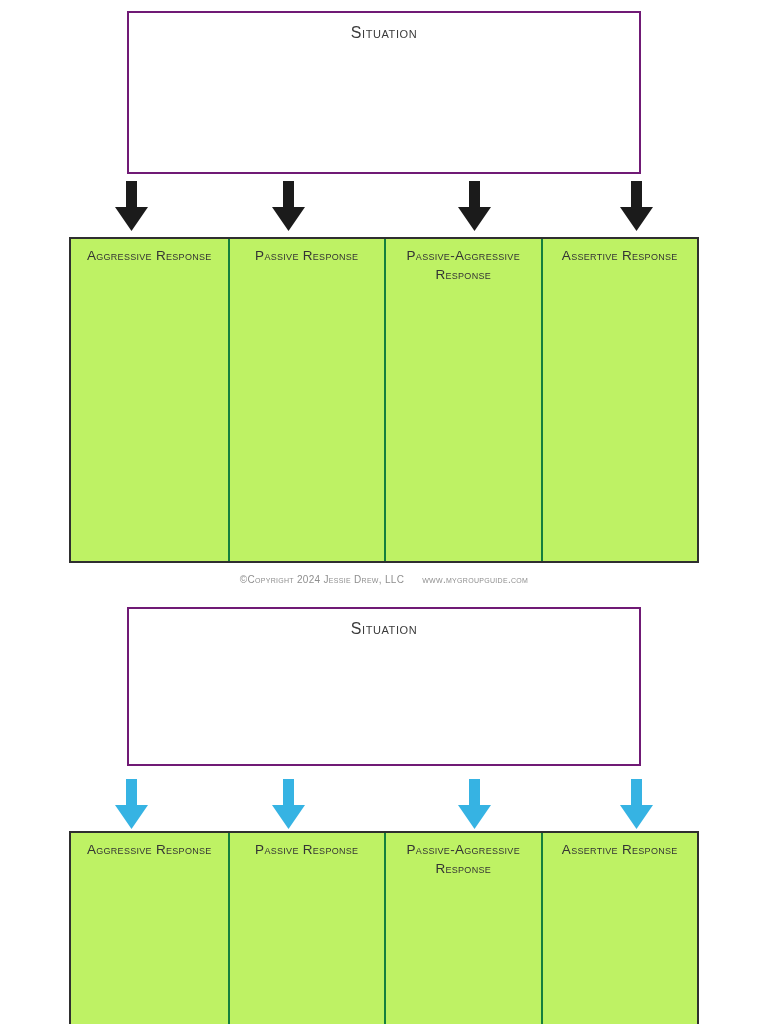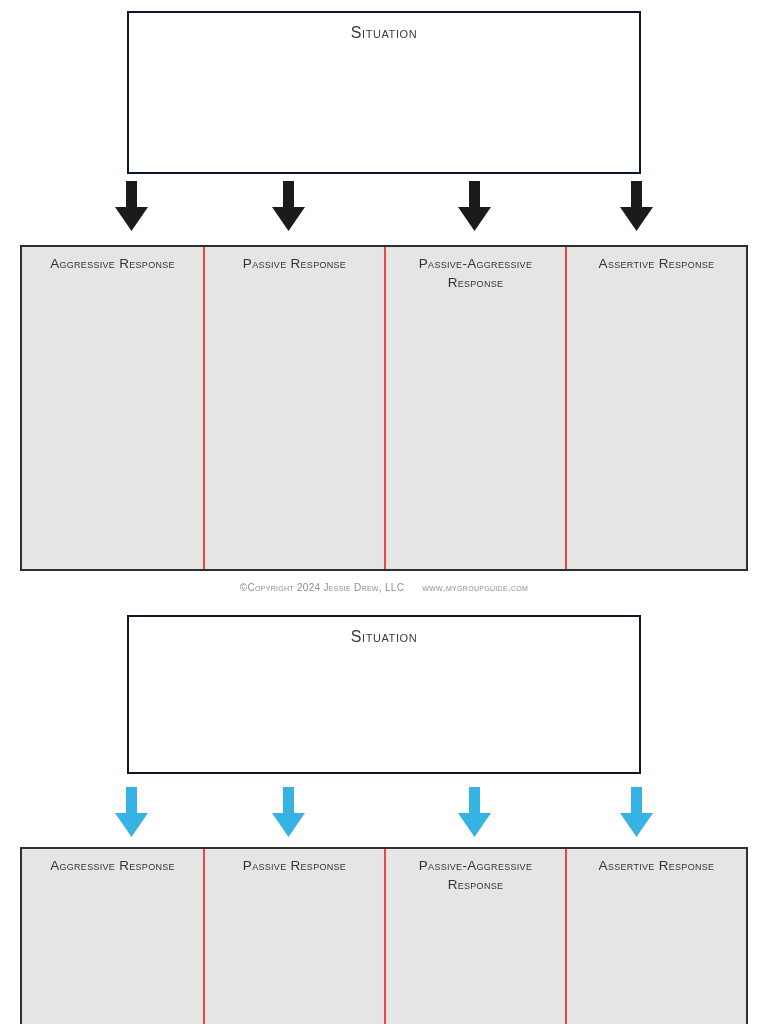--- a/index.html
+++ b/index.html
@@ -11,21 +11,21 @@
     background: #ffffff;
     overflow: hidden;
     font-family: "Liberation Sans", sans-serif;
     color: #353535;
   }
 
   
   .situation-box {
     box-sizing: border-box;
     width: 514px;
-    border: 2px solid #0f172a;
+    border: 2px solid #701a75;
     margin: 0 auto;
     background: #ffffff;
   }
   .situation-box.s1 { margin-top: 11px; height: 163px; }
   .situation-box.s2 { margin-top: 20px; height: 159px; }
   .situation-label {
     text-align: center;
     padding-top: 11px;
     font-variant: small-caps;
     font-size: 16px;
@@ -41,31 +41,31 @@
   .arrow-row.r1 .arrow { top: 7px; }
   .arrow-row.r2 .arrow { top: 13px; }
   .a1 { left: 115px; }
   .a2 { left: 272px; }
   .a3 { left: 458px; }
   .a4 { left: 620px; }
 
   
   .response-table {
     box-sizing: border-box;
-    width: 728px;
-    margin: 8px auto;
+    width: 630px;
+    margin: 0 auto;
     border: 2px solid #2f2f2f;
     display: grid;
     grid-template-columns: 1fr 1fr 1fr 1fr;
-    background: #e5e5e5;
+    background: #bef264;
   }
   .response-table.t1 { height: 326px; }
   .response-table.t2 { height: 240px; }
   .cell {
-    border-left: 2px solid #ef4444;
+    border-left: 2px solid #15803d;
     padding: 7px 12px 0 12px;
     text-align: center;
   }
   .cell:first-child { border-left: none; }
   .cell-header {
     font-variant: small-caps;
     font-size: 13.5px;
     line-height: 19px;
     letter-spacing: 0.3px;
     color: #343434;

